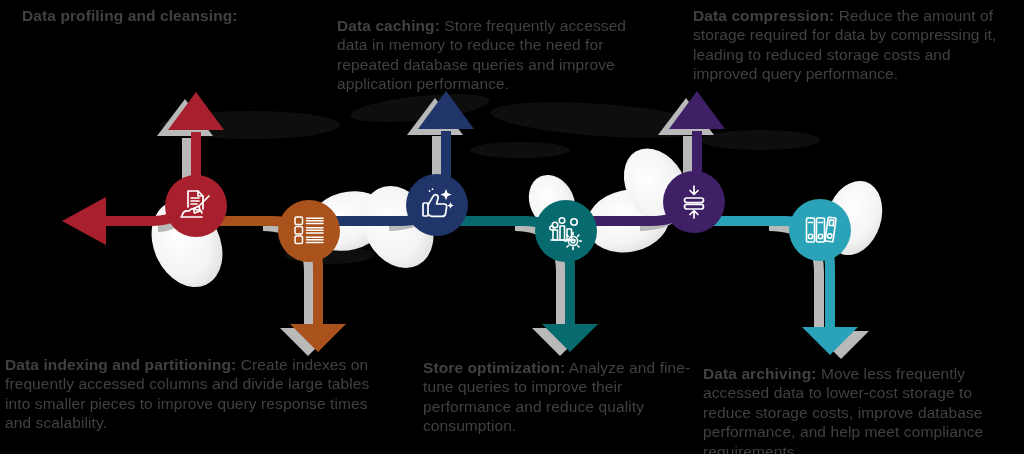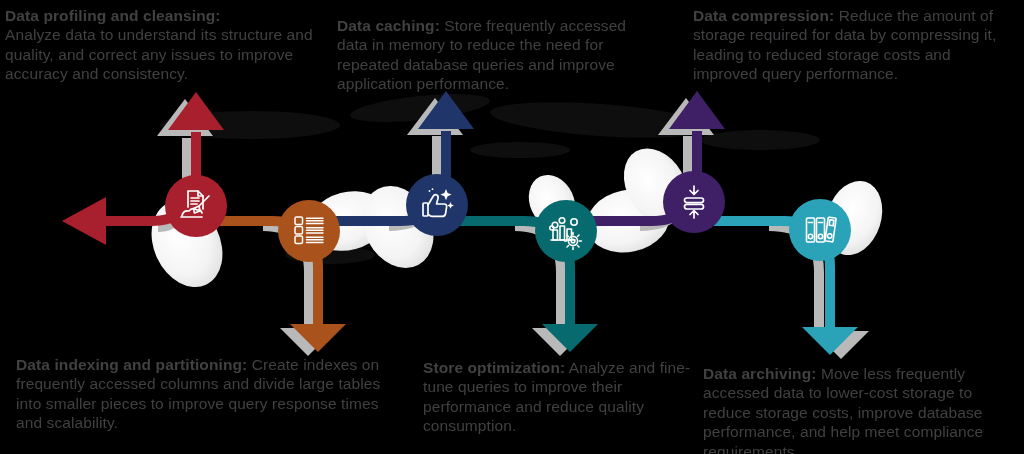--- a/index.html
+++ b/index.html
@@ -156,36 +156,35 @@
         <g transform="rotate(8 28.5 18)">
           <rect x="24.5" y="5.5" width="8" height="24" rx="1"></rect>
           <rect x="26.5" y="8" width="4" height="5.5"></rect>
           <circle cx="28.5" cy="24" r="2.2"></circle>
         </g>
       </g>
     </g>
   </g>
 </svg>
 
-<div class="card" style="left:5px;top:6px;width:322px">
+<div class="card" style="left:22px;top:6px;width:322px">
   <span class="ttl blk">Data profiling and cleansing:</span>
-  <span class="bdy">Analyze data to understand its structure and quality, and correct any issues to improve accuracy and consistency.</span>
 </div>
 
 <div class="card" style="left:337px;top:16px;width:316px">
   <span class="ttl">Data caching:</span>
   <span class="bdy">Store frequently accessed data in memory to reduce the need for repeated database queries and improve application performance.</span>
 </div>
 
 <div class="card" style="left:693px;top:6px;width:322px">
   <span class="ttl">Data compression:</span>
   <span class="bdy">Reduce the amount of storage required for data by compressing it, leading to reduced storage costs and improved query performance.</span>
 </div>
 
-<div class="card" style="left:16px;top:355px;width:366px">
+<div class="card" style="left:5px;top:355px;width:366px">
   <span class="ttl">Data indexing and partitioning:</span>
   <span class="bdy">Create indexes on frequently accessed columns and divide large tables into smaller pieces to improve query response times and scalability.</span>
 </div>
 
 <div class="card" style="left:423px;top:358px;width:272px">
   <span class="ttl">Store optimization:</span>
   <span class="bdy">Analyze and fine-tune queries to improve their performance and reduce quality consumption.</span>
 </div>
 
 <div class="card" style="left:703px;top:364px;width:302px">

